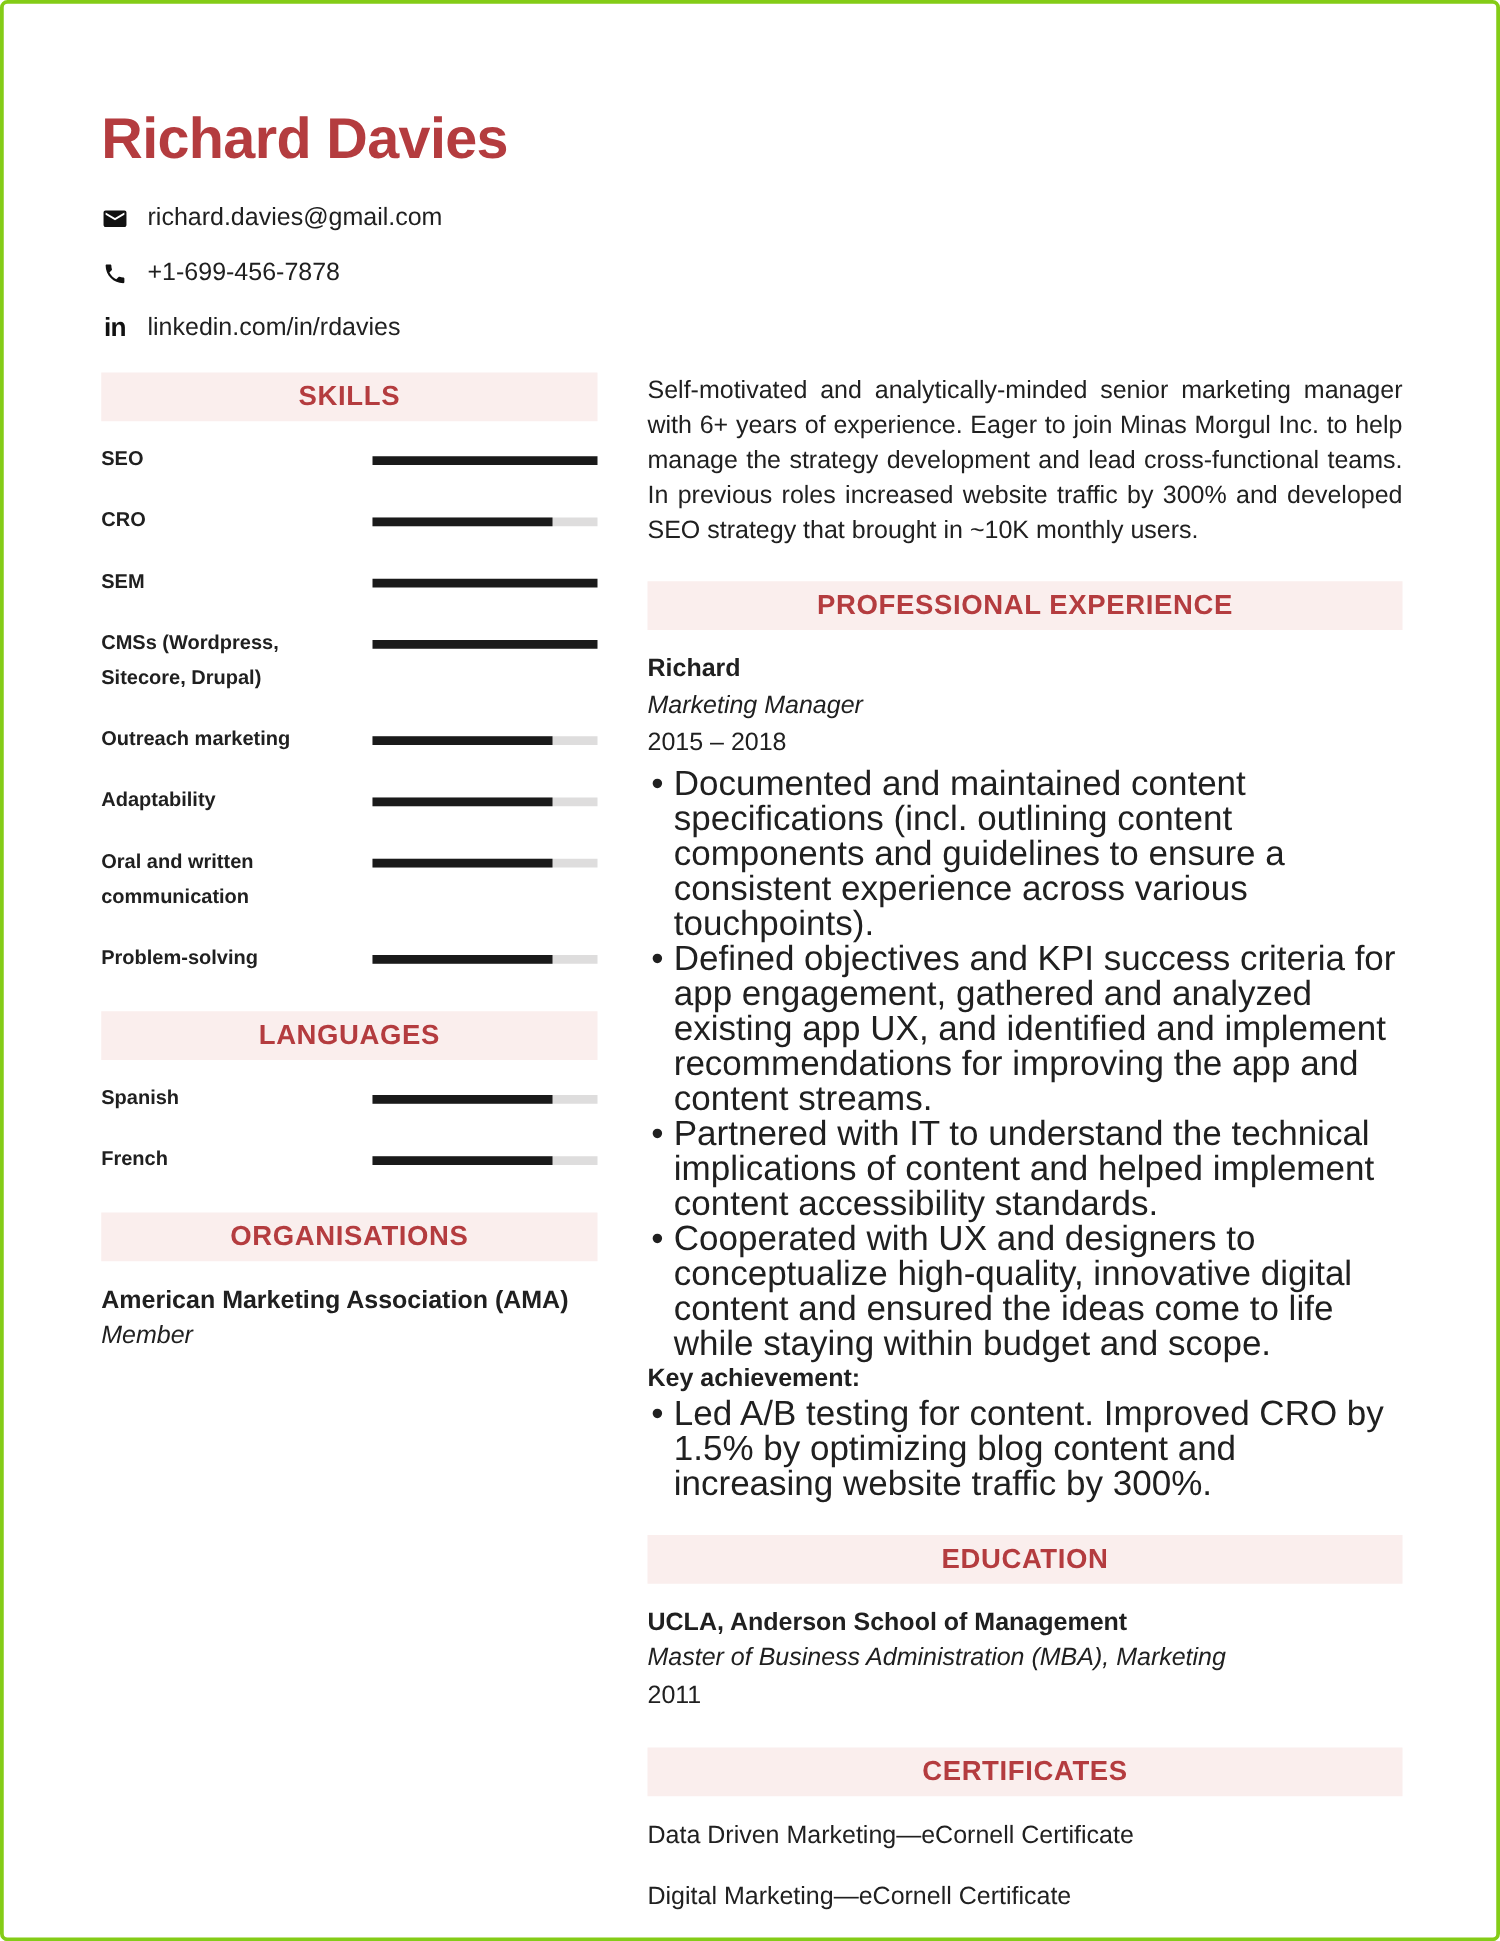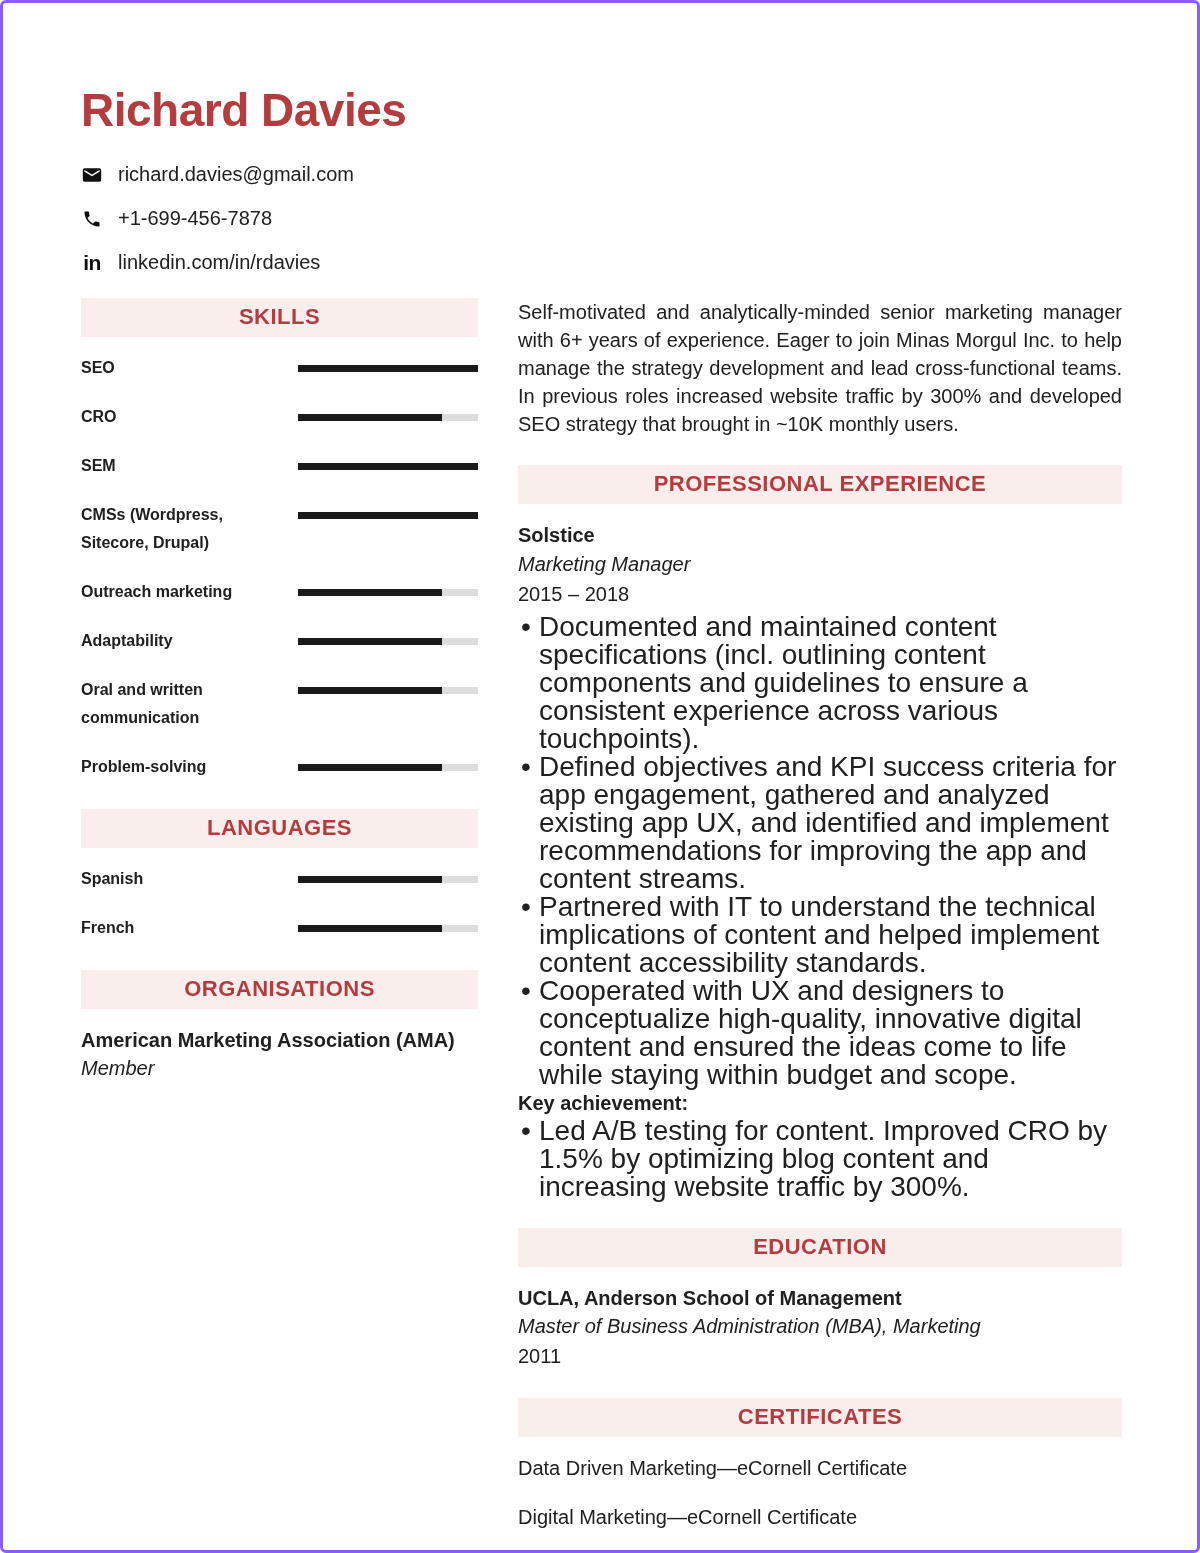--- a/index.html
+++ b/index.html
@@ -10,21 +10,21 @@
     --bar-track: #dedddd;
   }
   * { margin: 0; padding: 0; box-sizing: border-box; }
   html, body { background: #ffffff; }
   body { font-family: "Liberation Sans", sans-serif; color: var(--ink); }
 
   .page {
     width: 1200px;
     height: 1553px;
     background: #fff;
-    border: 3px solid #8b5cf6;
+    border: 3px solid #84cc16;
     border-radius: 6px;
     padding: 80px 75px 0 78px;
     overflow: hidden;
   }
 
   
   .name {
     font-size: 46px;
     font-weight: bold;
     color: var(--accent);
@@ -234,21 +234,21 @@
       <div class="org-role">Member</div>
 
     </div>
 
     <div class="col-right">
 
       <p class="summary">Self-motivated and analytically-minded senior marketing manager with 6+ years of experience. Eager to join Minas Morgul Inc. to help manage the strategy development and lead cross-functional teams. In previous roles increased website traffic by 300% and developed SEO strategy that brought in ~10K monthly users.</p>
 
       <div class="sec-header">PROFESSIONAL EXPERIENCE</div>
 
-      <div class="xp-company">Solstice</div>
+      <div class="xp-company">Richard</div>
       <div class="xp-role">Marketing Manager</div>
       <div class="xp-dates">2015 – 2018</div>
 
       <ul class="bullets">
 
           <li>Documented and maintained content specifications (incl. outlining content components and guidelines to ensure a consistent experience across various touchpoints).</li>
 
           <li>Defined objectives and KPI success criteria for app engagement, gathered and analyzed existing app UX, and identified and implement recommendations for improving the app and content streams.</li>
 
           <li>Partnered with IT to understand the technical implications of content and helped implement content accessibility standards.</li>

